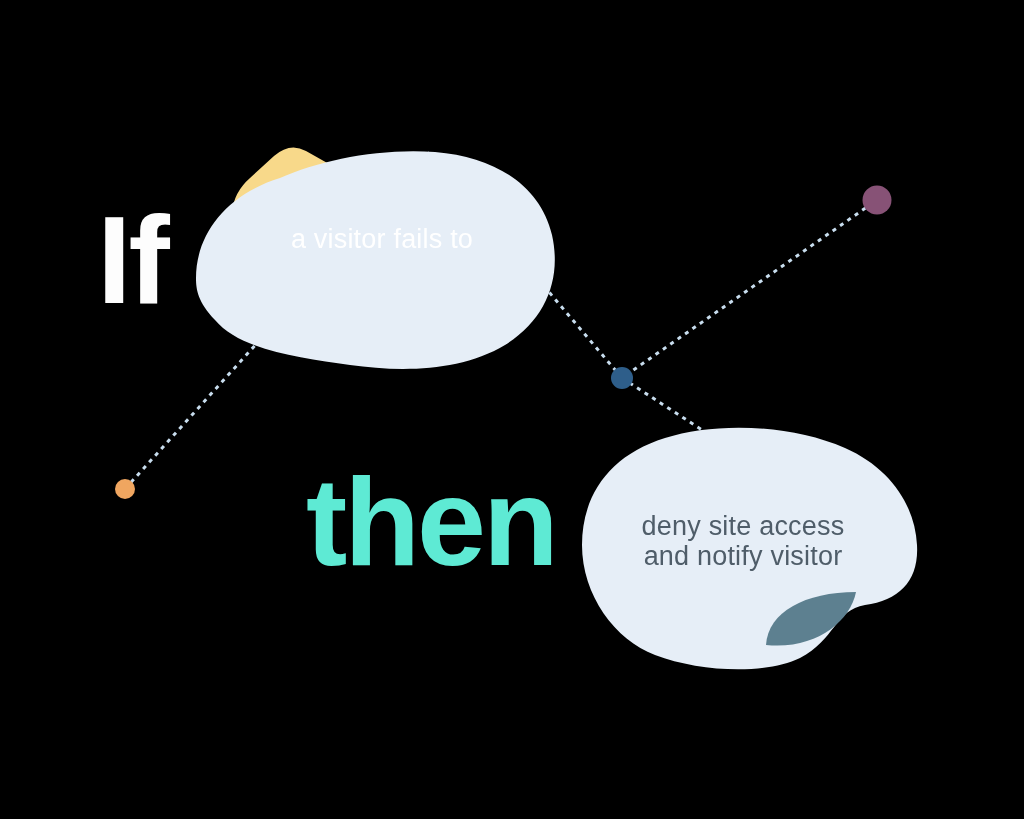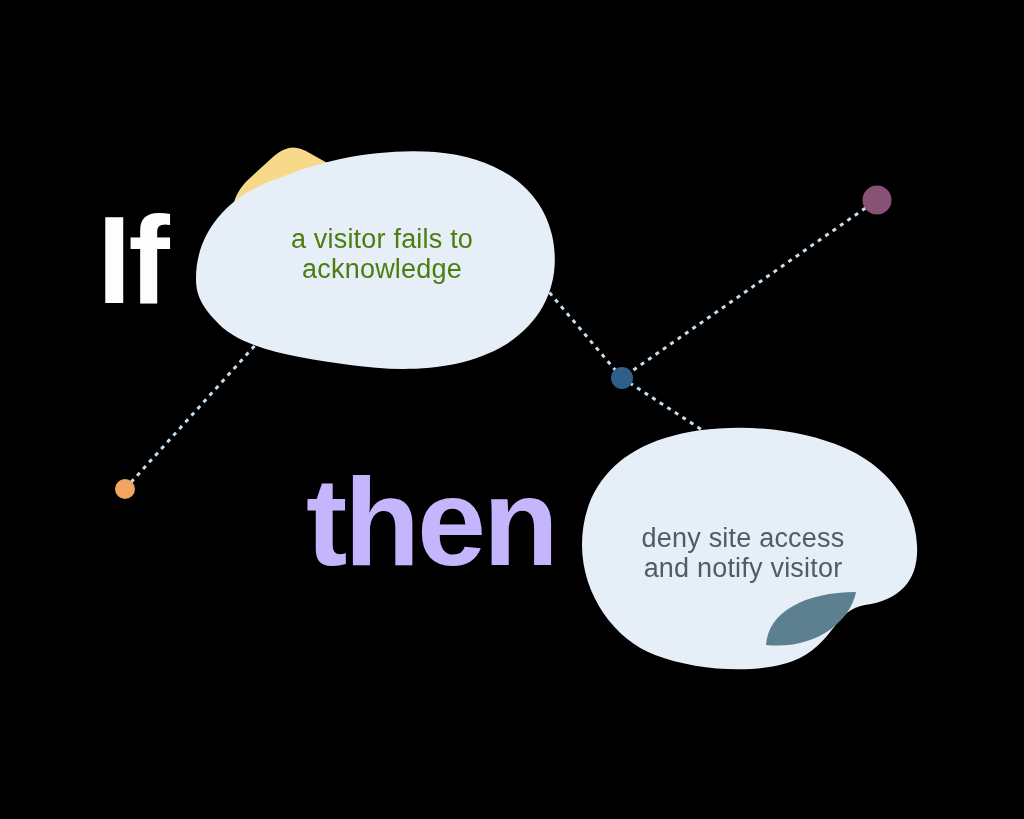--- a/index.html
+++ b/index.html
@@ -27,21 +27,21 @@
     z-index: 5;
     width: 260px;
     text-align: center;
     font-size: 27px;
     line-height: 30px;
     font-weight: 500;
     letter-spacing: 0.2px;
   }
   .bubble-text span { display: block; }
   .cond-text { left: 252px; top: 224px; }
-  .act-text  { left: 613px; top: 511px; margin-top: 12px; }
+  .act-text  { left: 613px; top: 511px; }
 </style>
 </head>
 <body>
 
 <div class="stage" style="background: rgb(0, 0, 0);">
 
   <svg class="layer-svg" width="1024" height="819" viewBox="0 0 1024 819">
 
     <polyline points="125,489 430,152 622,378 877,200" fill="none" stroke-width="3" stroke-dasharray="4 5" stroke="#c8ddee"></polyline>
 
@@ -69,25 +69,24 @@
 
     <path d="M 766 645 C 768 612 805 592 856 592 C 850 622 815 650 766 645 Z" fill="#5d8090"></path>
 
     <circle cx="125" cy="489" r="10" fill="#f0a660"></circle>
     <circle cx="622" cy="378" r="11" fill="#2e5e8a"></circle>
     <circle cx="877" cy="200" r="14.5" fill="#875276"></circle>
   </svg>
 
   <div class="keyword kw-if" style="color: rgb(253, 253, 253);">If</div>
 
-  <div class="keyword kw-then" style="color: #c4b5fd;">then</div>
+  <div class="keyword kw-then" style="color: #5eead4;">then</div>
 
-  <div class="bubble-text cond-text" style="color: #4d7c0f;">
+  <div class="bubble-text cond-text" style="color: #ffffff;">
     <span>a visitor fails to</span>
-    <span>acknowledge</span>
   </div>
 
   <div class="bubble-text act-text" style="color: rgb(79, 93, 105);">
     <span>deny site access</span>
     <span>and notify visitor</span>
   </div>
 
 </div>
 
 </body></html>

